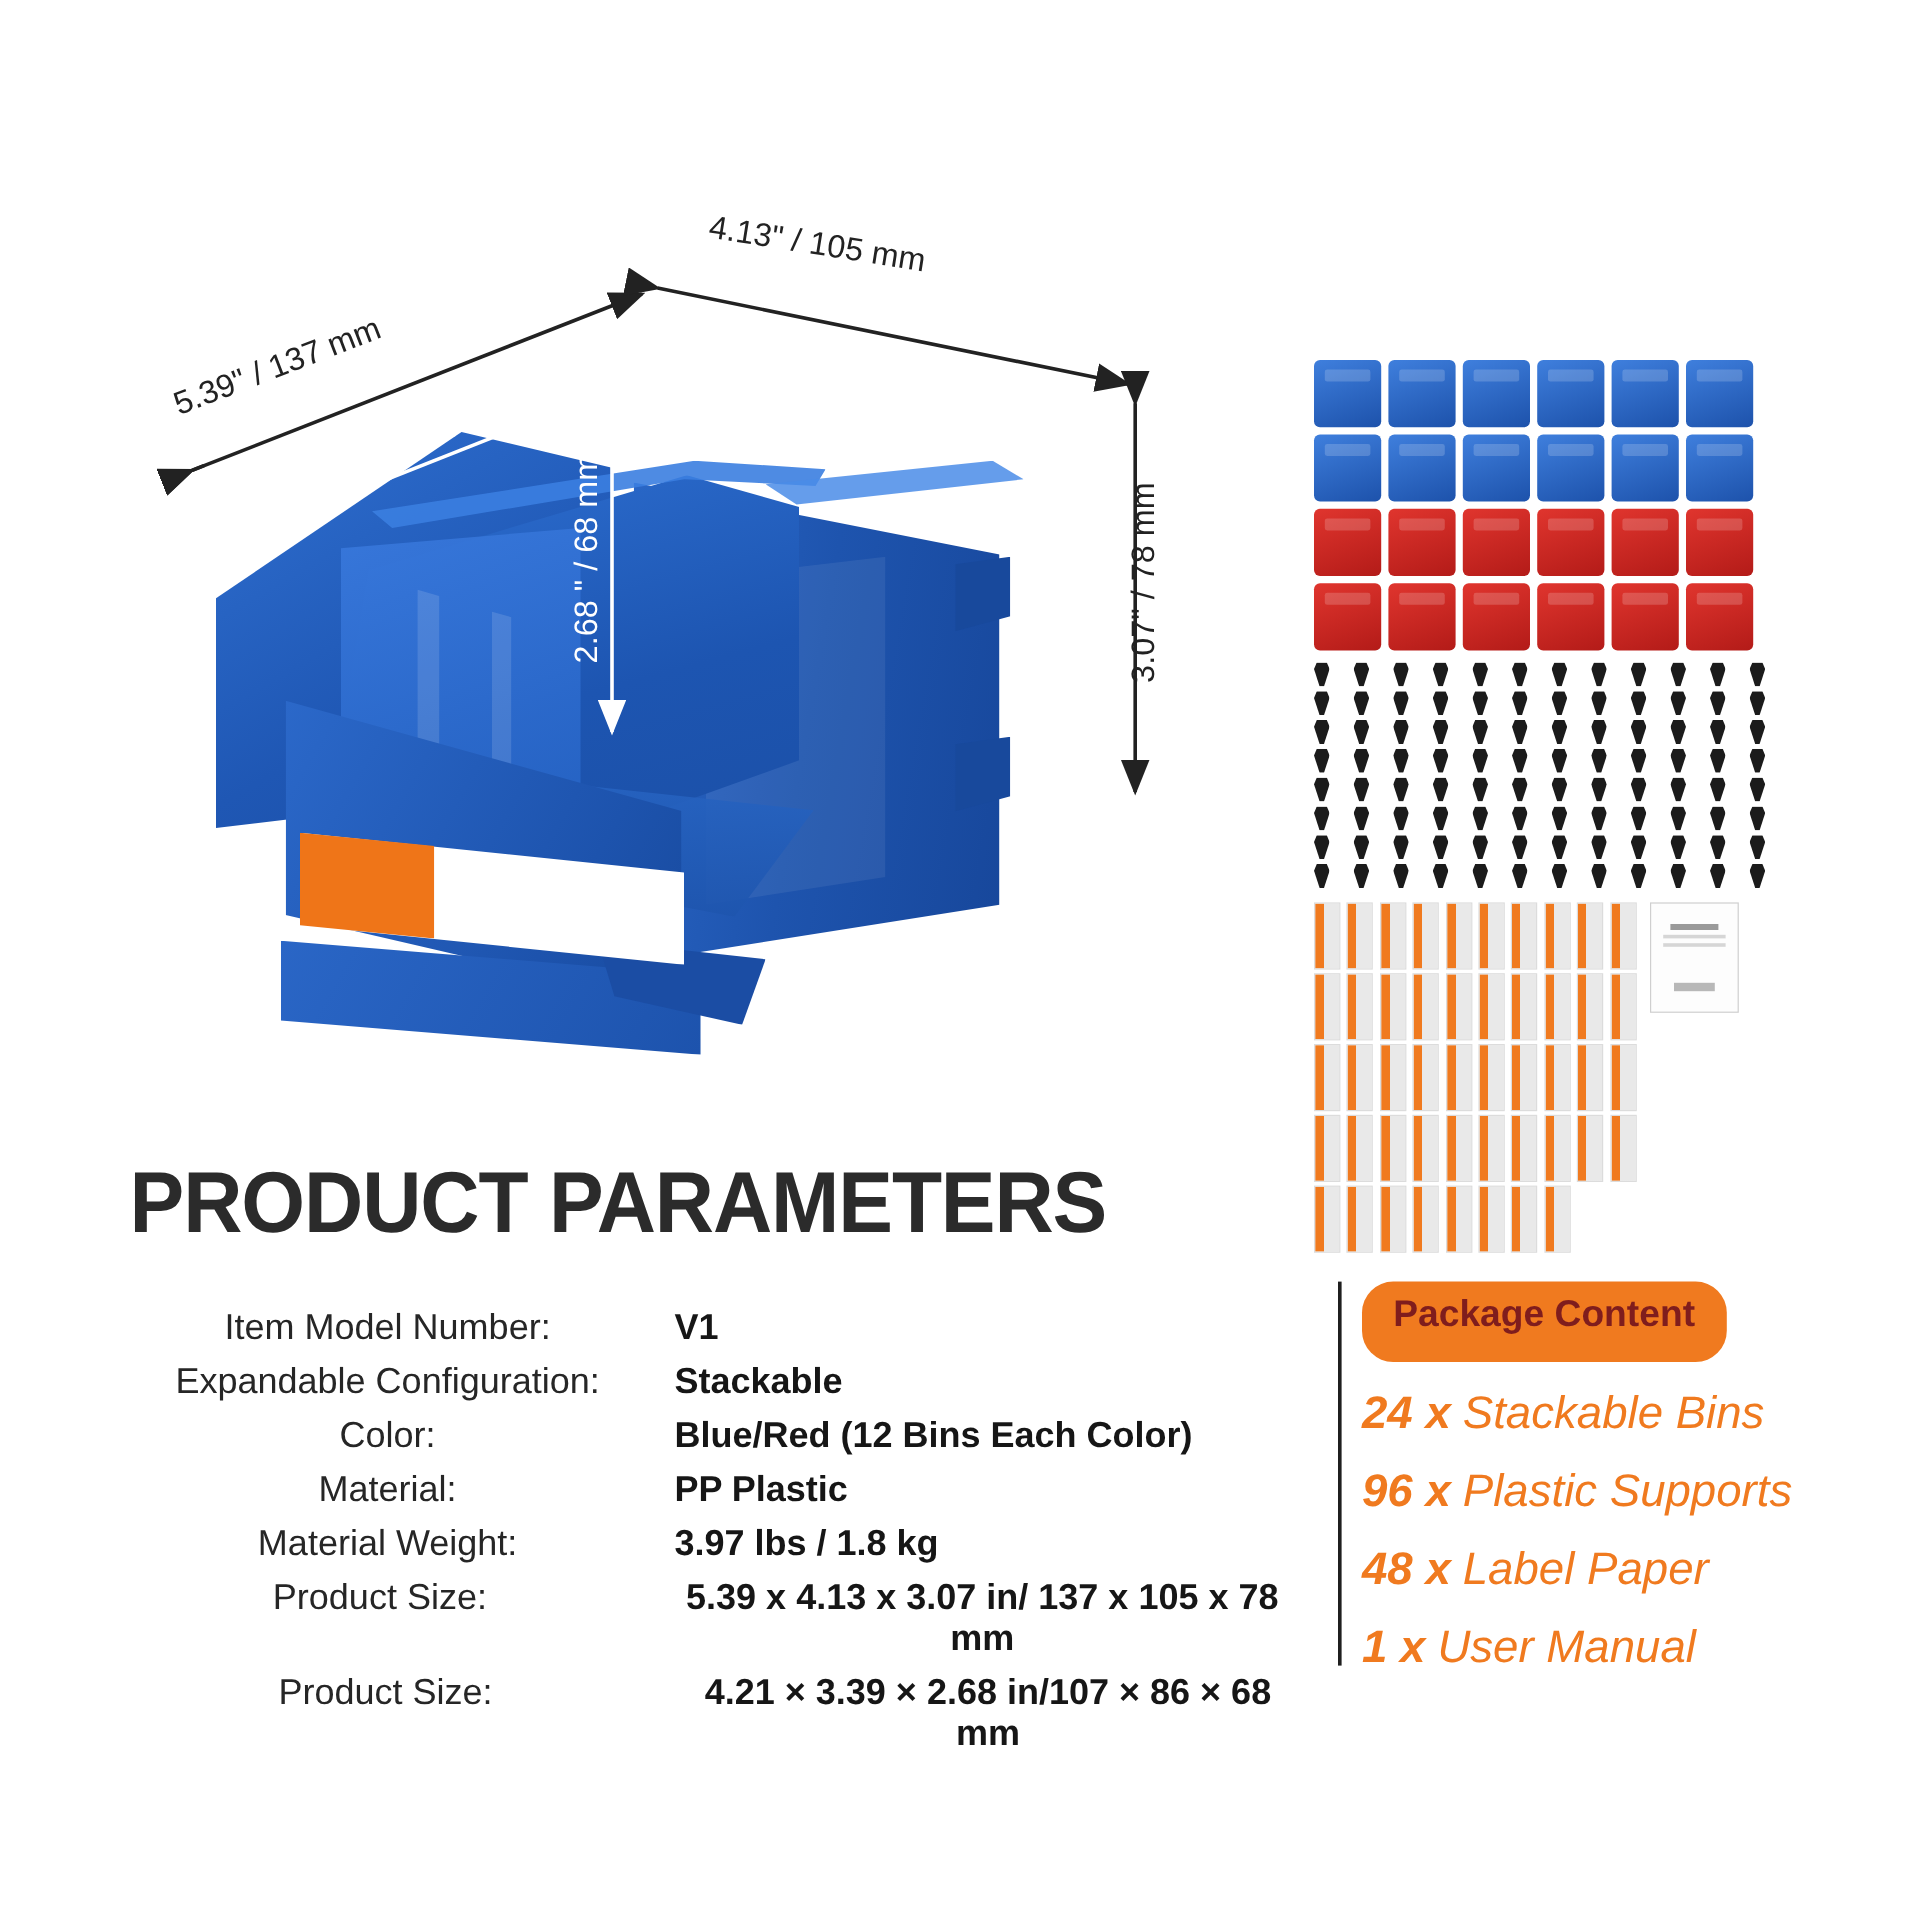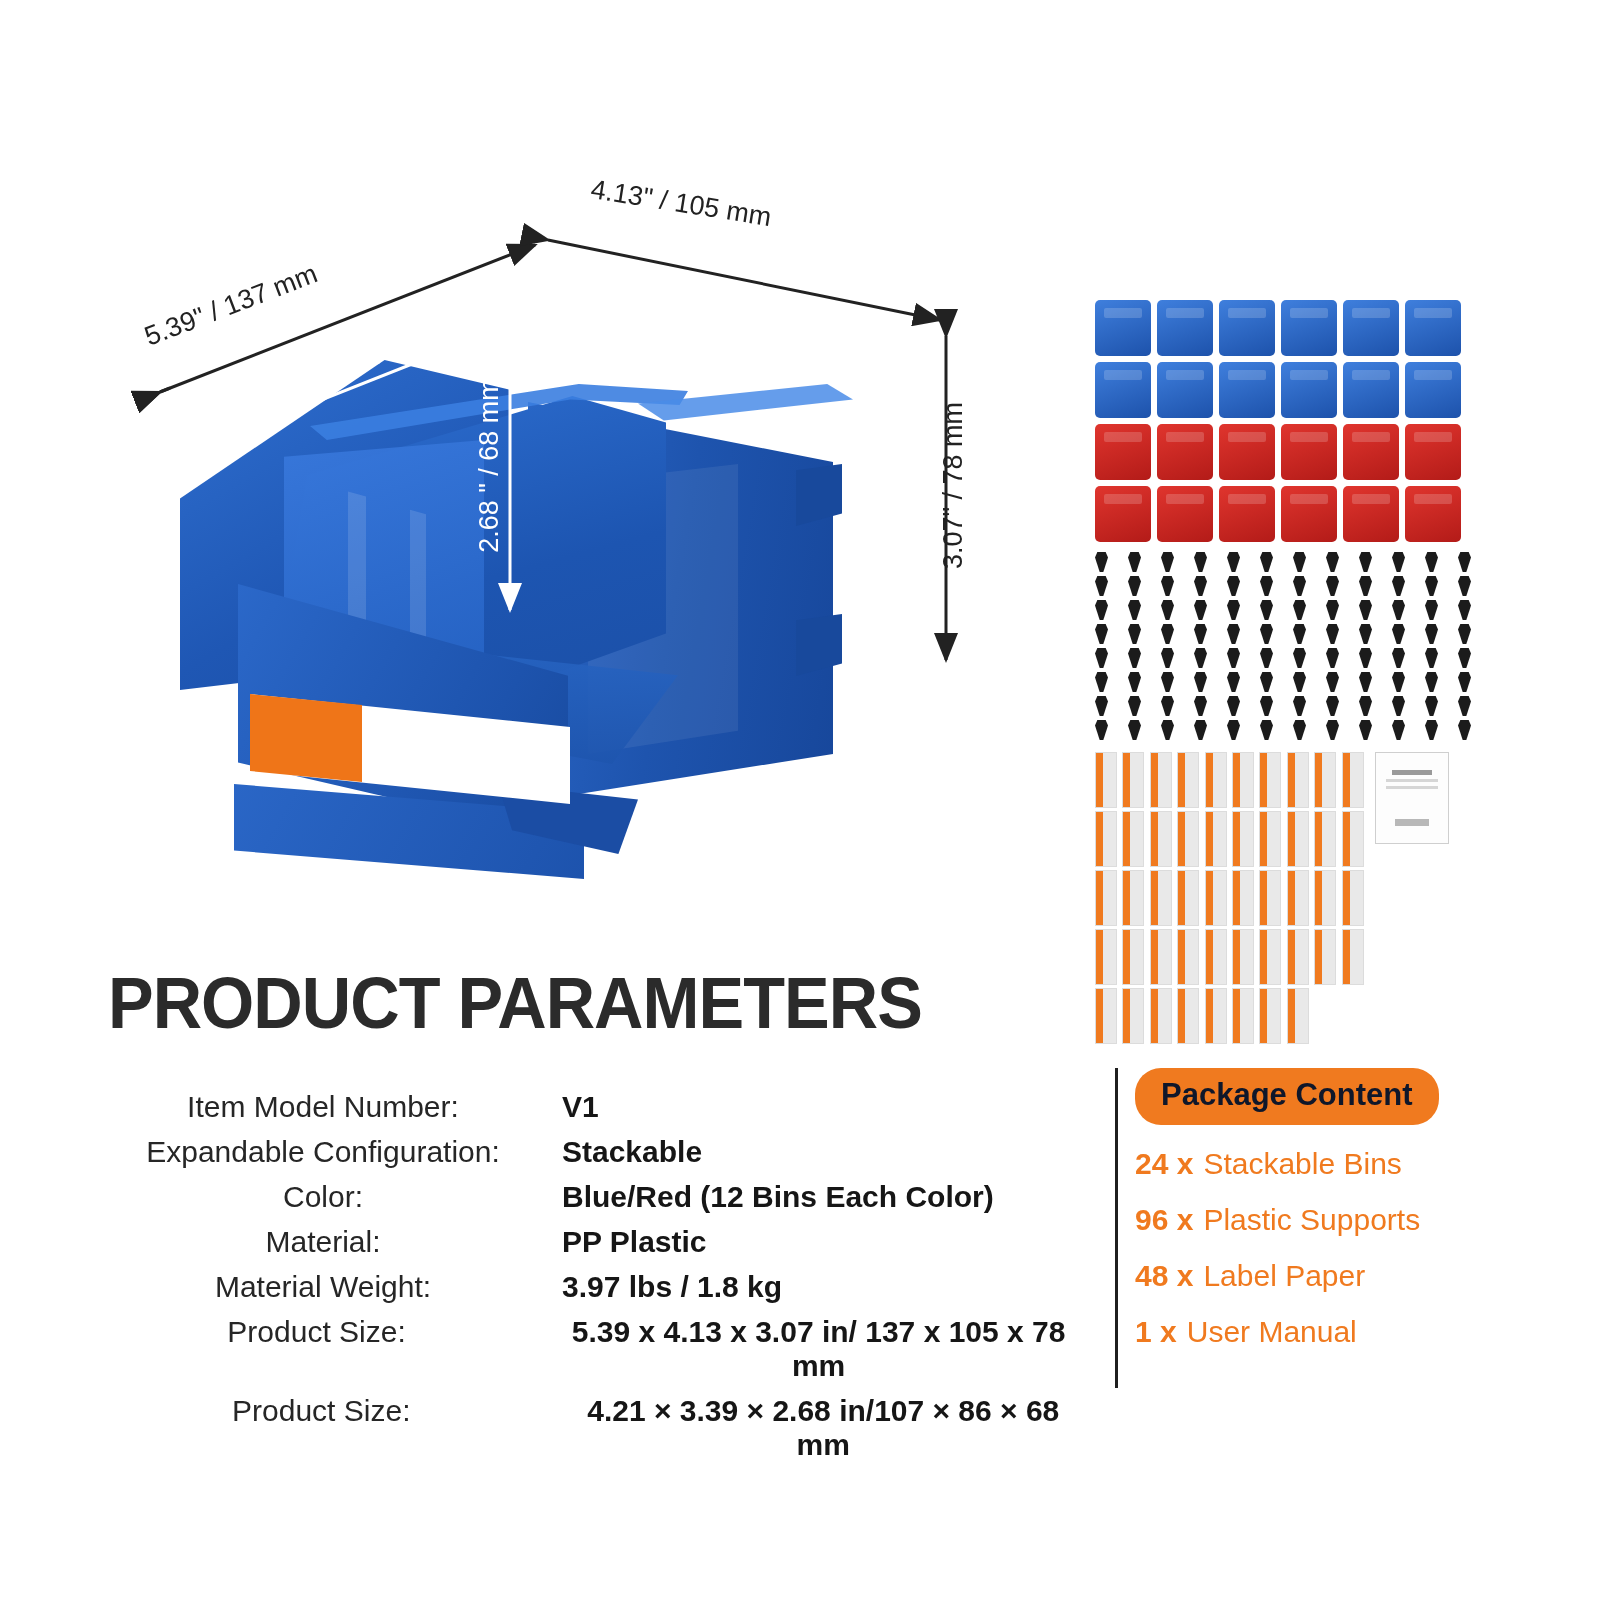--- a/index.html
+++ b/index.html
@@ -171,25 +171,25 @@
 
   #params-table { position: absolute; left: 108px; top: 140px; width: 980px; }
   .param-row { display: flex; align-items: baseline; margin-bottom: 11px; text-align: center; }
   .param-label { width: 430px; font-size: 30px; color: #262626; }
   .param-value { font-size: 30px; font-weight: bold; color: #161616; margin-left: 24px; }
 
   
   #package-panel { position: absolute; left: 1135px; top: 118px; width: 430px; height: 320px; }
   #panel-divider { position: absolute; left: 1115px; top: 118px; width: 3px; height: 320px; background: #1f1f1f; }
   #pkg-badge {
-    display: inline-block; background: #f07a1f; color: #0f172a;
-    font-size: 31px; font-weight: bold; padding: 9px 26px 12px; border-radius: 26px;
+    display: inline-block; background: #f07a1f; color: #7f1d1d;
+    font-size: 31px; font-weight: bold; padding: 9px 26px 22px; border-radius: 26px;
     white-space: nowrap;
   }
-  .pkg-row { margin-top: 22px; font-size: 30px; color: #f07a1f; }
+  .pkg-row { margin-top: 22px; font-size: 38px; color: #f07a1f; font-style: italic; }
   .pkg-qty { font-weight: bold; margin-right: 10px; }
   .pkg-item { font-weight: normal; }
 </style>
 </head>
 <body>
 
 <div id="top-section">
 
   <div id="product-illustration">
 

